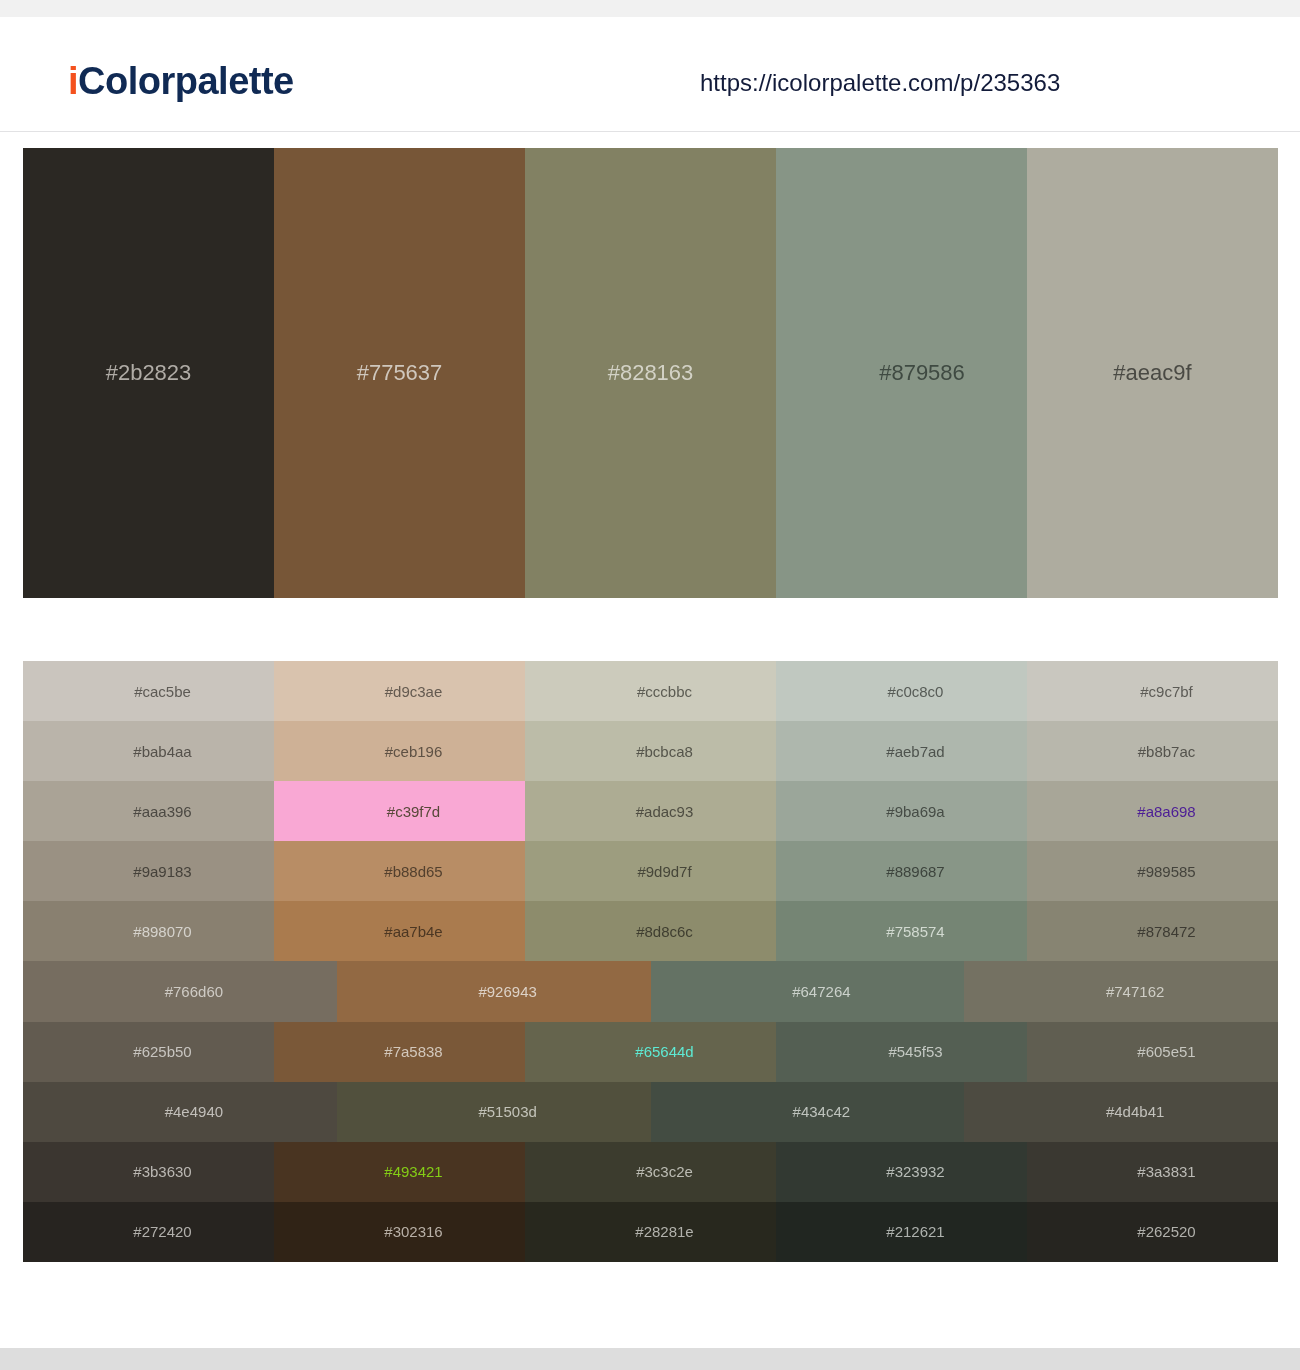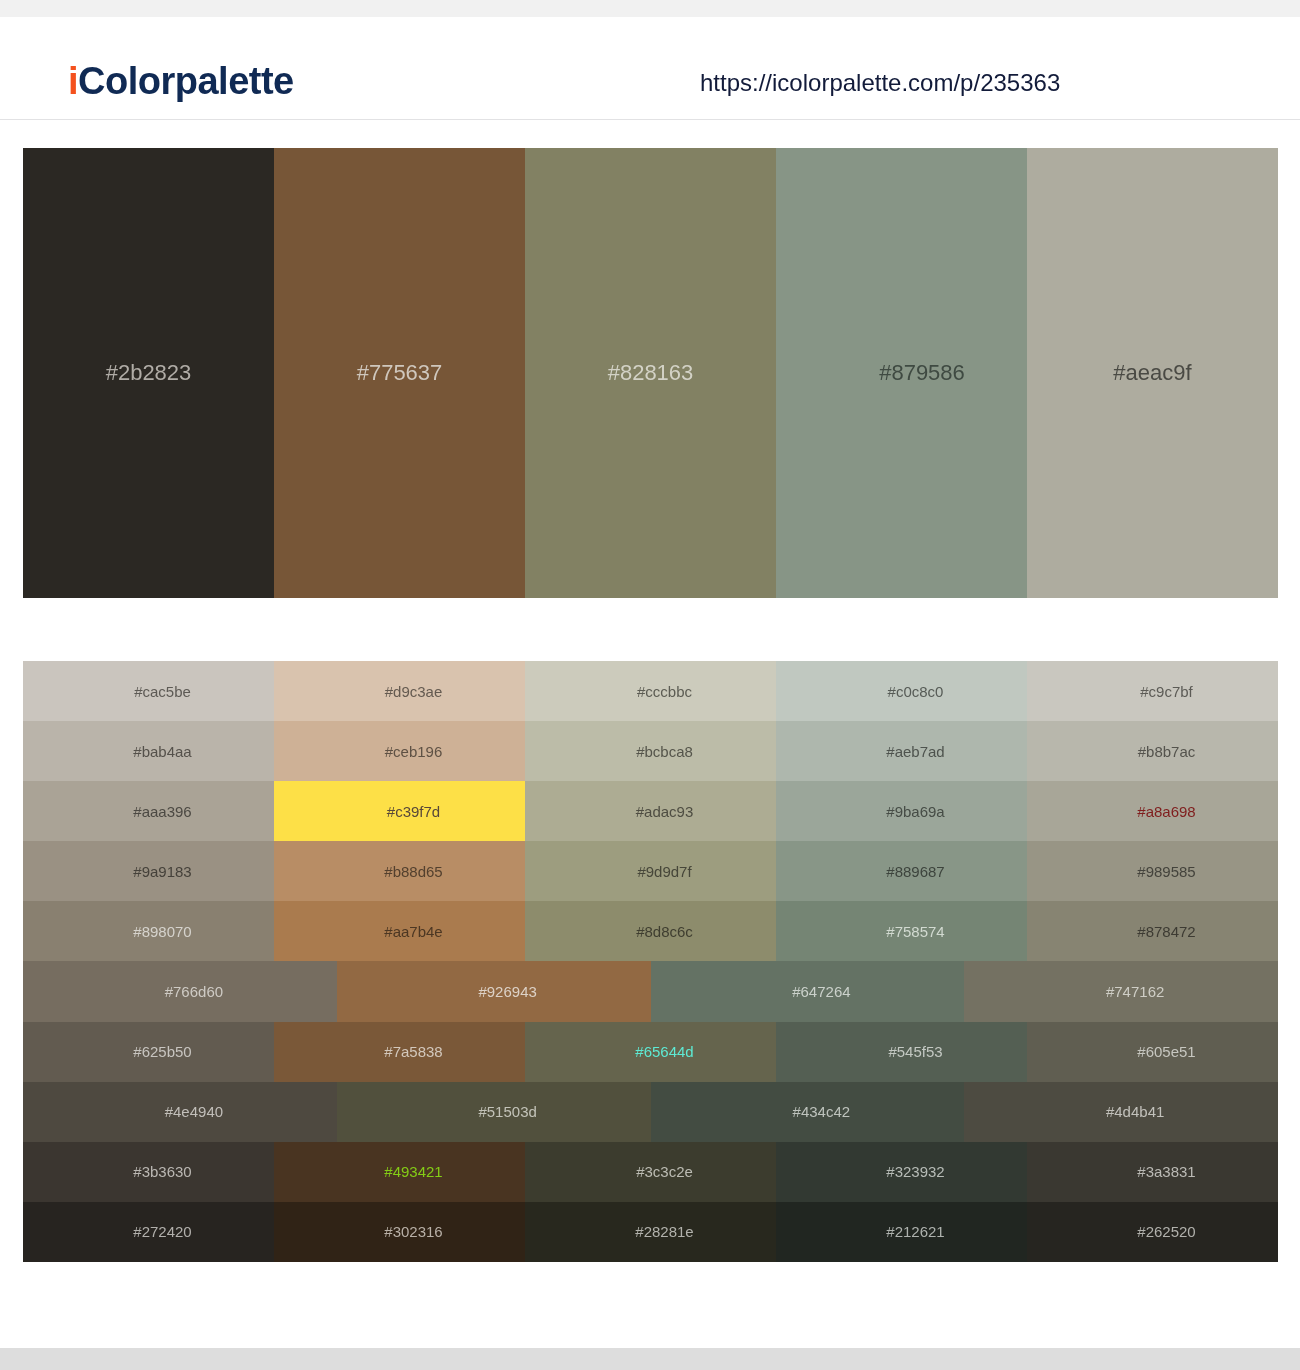--- a/index.html
+++ b/index.html
@@ -29,21 +29,21 @@
     width: 1300px;
     height: 22px;
     background: #dddddd;
   }
 
   
   .site-header {
     position: absolute;
     top: 17px; left: 0;
     width: 1300px;
-    height: 103px;
+    height: 115px;
     background: #ffffff;
     border-bottom: 1px solid #e2e2e4;
     box-sizing: border-box;
   }
   .logo {
     position: absolute;
     left: 68px;
     top: 45px;
     font-size: 38px;
     font-weight: bold;
@@ -152,24 +152,24 @@
     </div>
     <div class="shade-row">
       <div class="shade-cell" style="background: rgb(186, 180, 170); color: rgb(85, 81, 75);">#bab4aa</div>
       <div class="shade-cell" style="background: rgb(206, 177, 150); color: rgb(94, 81, 68);">#ceb196</div>
       <div class="shade-cell" style="background: rgb(188, 188, 168); color: rgb(85, 85, 75);">#bcbca8</div>
       <div class="shade-cell" style="background: rgb(174, 183, 173); color: rgb(78, 83, 78);">#aeb7ad</div>
       <div class="shade-cell" style="background: rgb(184, 183, 172); color: rgb(84, 83, 77);">#b8b7ac</div>
     </div>
     <div class="shade-row">
       <div class="shade-cell" style="background: rgb(170, 163, 150); color: rgb(76, 73, 67);">#aaa396</div>
-      <div class="shade-cell" style="background: #fde047; color: rgb(88, 72, 57);">#c39f7d</div>
+      <div class="shade-cell" style="background: #f9a8d4; color: rgb(88, 72, 57);">#c39f7d</div>
       <div class="shade-cell" style="background: rgb(173, 172, 147); color: rgb(78, 77, 66);">#adac93</div>
       <div class="shade-cell" style="background: rgb(155, 166, 154); color: rgb(70, 76, 70);">#9ba69a</div>
-      <div class="shade-cell" style="background: rgb(168, 166, 152); color: #7f1d1d;">#a8a698</div>
+      <div class="shade-cell" style="background: rgb(168, 166, 152); color: #4c1d95;">#a8a698</div>
     </div>
     <div class="shade-row">
       <div class="shade-cell" style="background: rgb(154, 145, 131); color: rgb(69, 65, 58);">#9a9183</div>
       <div class="shade-cell" style="background: rgb(184, 141, 101); color: rgb(83, 64, 46);">#b88d65</div>
       <div class="shade-cell" style="background: rgb(157, 157, 127); color: rgb(70, 70, 57);">#9d9d7f</div>
       <div class="shade-cell" style="background: rgb(136, 150, 135); color: rgb(61, 68, 61);">#889687</div>
       <div class="shade-cell" style="background: rgb(152, 149, 133); color: rgb(68, 67, 60);">#989585</div>
     </div>
     <div class="shade-row">
       <div class="shade-cell" style="background: rgb(137, 128, 112); color: rgb(214, 211, 205);">#898070</div>

